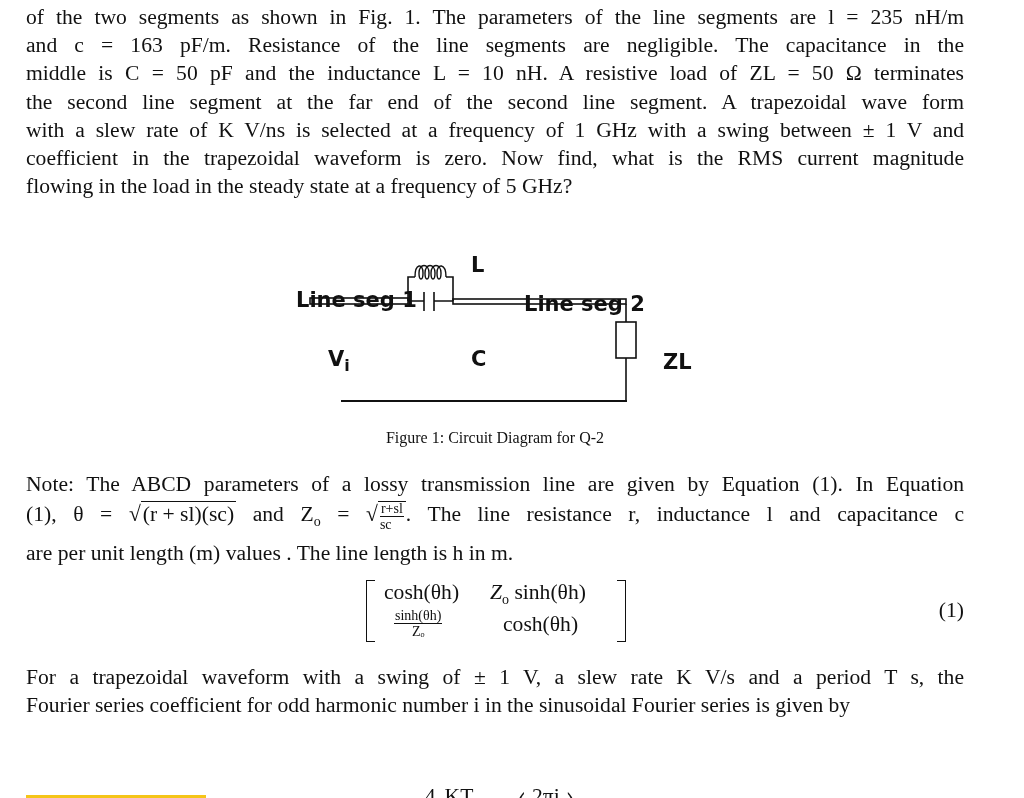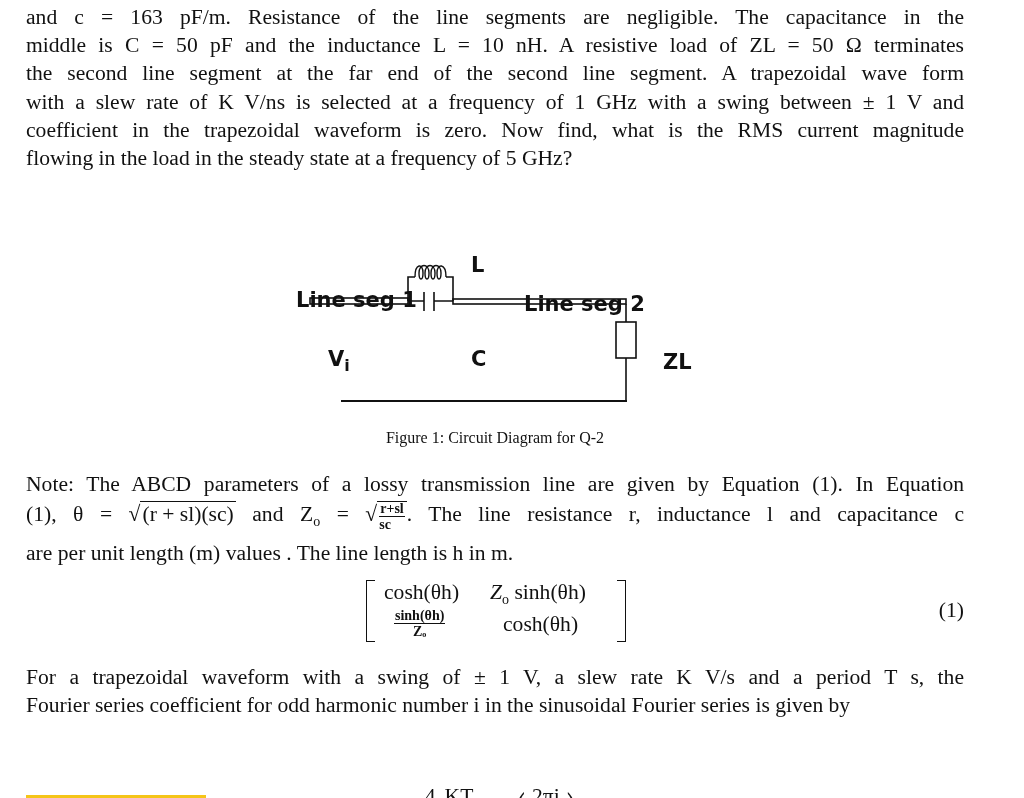--- a/index.html
+++ b/index.html
@@ -27,40 +27,41 @@
     font-family: "Liberation Serif", "DejaVu Serif", serif; font-size: 16px;
   }
   .p2 { position: absolute; top: 470px; left: 0; width: 938px; }
   .eq1 { position: absolute; top: 578px; left: 0; width: 938px; height: 68px; }
   .eq-num { position: absolute; right: 0; font-family: "Liberation Serif", serif; font-size: 21.6px; }
   .matrix { position: absolute; left: 340px; top: 0; width: 260px; height: 66px; }
   .bracket { position: absolute; top: 2px; width: 8px; height: 60px; border: 1.6px solid #111; }
   .bracket.l { left: 0; border-right: none; }
   .bracket.r { right: 0; border-left: none; }
   .cell { position: absolute; font-family: "Liberation Serif", serif; font-size: 21.6px; white-space: nowrap; }
-  .frac { display: inline-block; text-align: center; vertical-align: middle; font-size: 14px; line-height: 15px; font-weight: bold; }
+  .frac { display: inline-block; text-align: center; vertical-align: middle; font-size: 14px; line-height: 15px; }
   .frac .num { display: block; border-bottom: 1.2px solid #111; padding: 0 1px; }
   .frac .den { display: block; }
   .p3 { position: absolute; top: 663px; left: 0; width: 938px; }
   .eq2 { position: absolute; top: 735px; left: 2px; width: 938px; height: 62px; margin-top: 48px; }
   .eq2 .body { position: absolute; left: 354px; top: 0; font-family: "Liberation Serif", serif; font-size: 21.6px; white-space: nowrap; }
   .bigfrac { display: inline-block; text-align: center; vertical-align: middle; line-height: 24px; margin: 0 2px; }
   .bigfrac .num { display: block; border-bottom: 1.4px solid #111; padding: 0 2px; }
   .bigfrac .den { display: block; }
   .paren { font-size: 44px; vertical-align: middle; font-weight: 100; display: inline-block; transform: scaleX(0.6); }
   .sqrt { display: inline-block; position: relative; }
   .sqrt .rad { border-top: 1.4px solid #111; padding: 0 2px; margin-top: 10px; }
   .hl { position: absolute; left: 26px; top: 795px; width: 180px; height: 3px; background: #f5c518; }
 </style>
 </head>
 <body>
 
 <div class="page">
 
   <div class="para p1">
+    <span class="ln">of the two segments as shown in Fig. 1. The parameters of the line segments are l = 235 nH/m</span>
     <span class="ln">and c =  163 pF/m.  Resistance of the line segments are negligible.  The capacitance in the</span>
     <span class="ln">middle is C = 50 pF and the inductance L = 10 nH. A resistive load of ZL = 50 Ω terminates</span>
     <span class="ln">the second line segment at the far end of the second line segment.  A trapezoidal wave form</span>
     <span class="ln">with a slew rate of K V/ns is selected at a frequency of 1 GHz with a swing between ± 1 V and</span>
     <span class="ln">coefficient in the trapezoidal waveform is zero.  Now find, what is the RMS current magnitude</span>
     <span class="ln last">flowing in the load in the steady state at a frequency of 5 GHz?</span>
   </div>
 
   <div class="figure">
     <svg width="420" height="160" viewBox="0 0 420 160">

